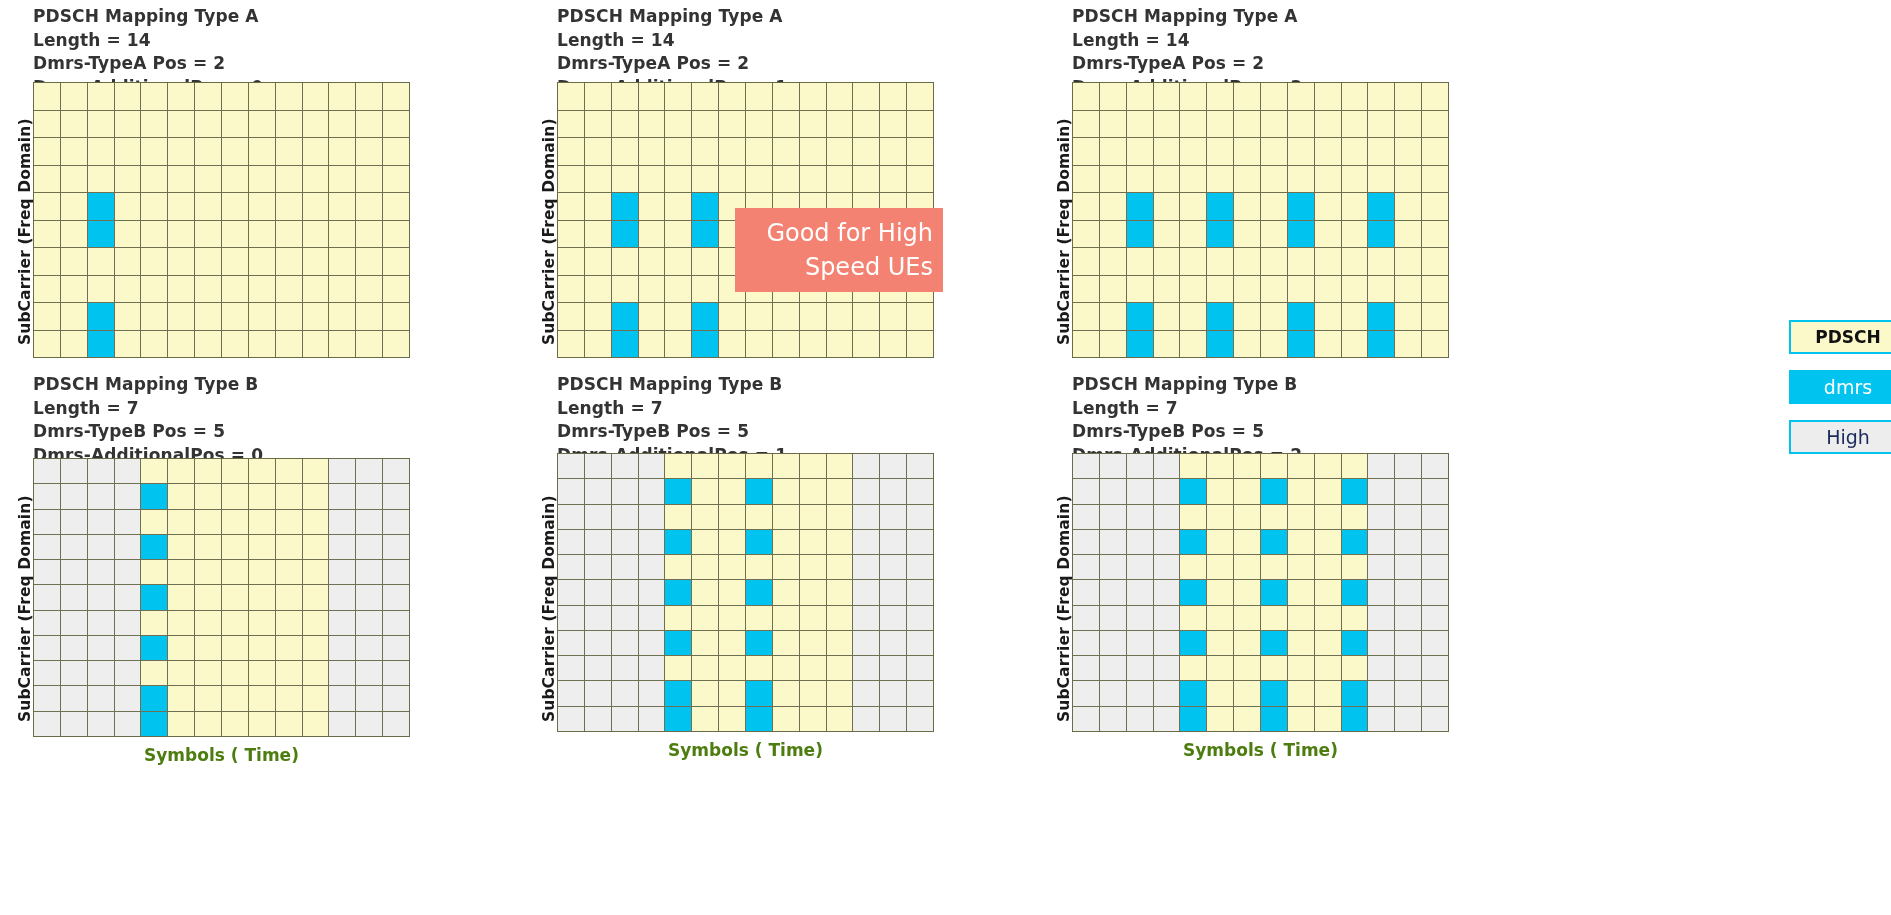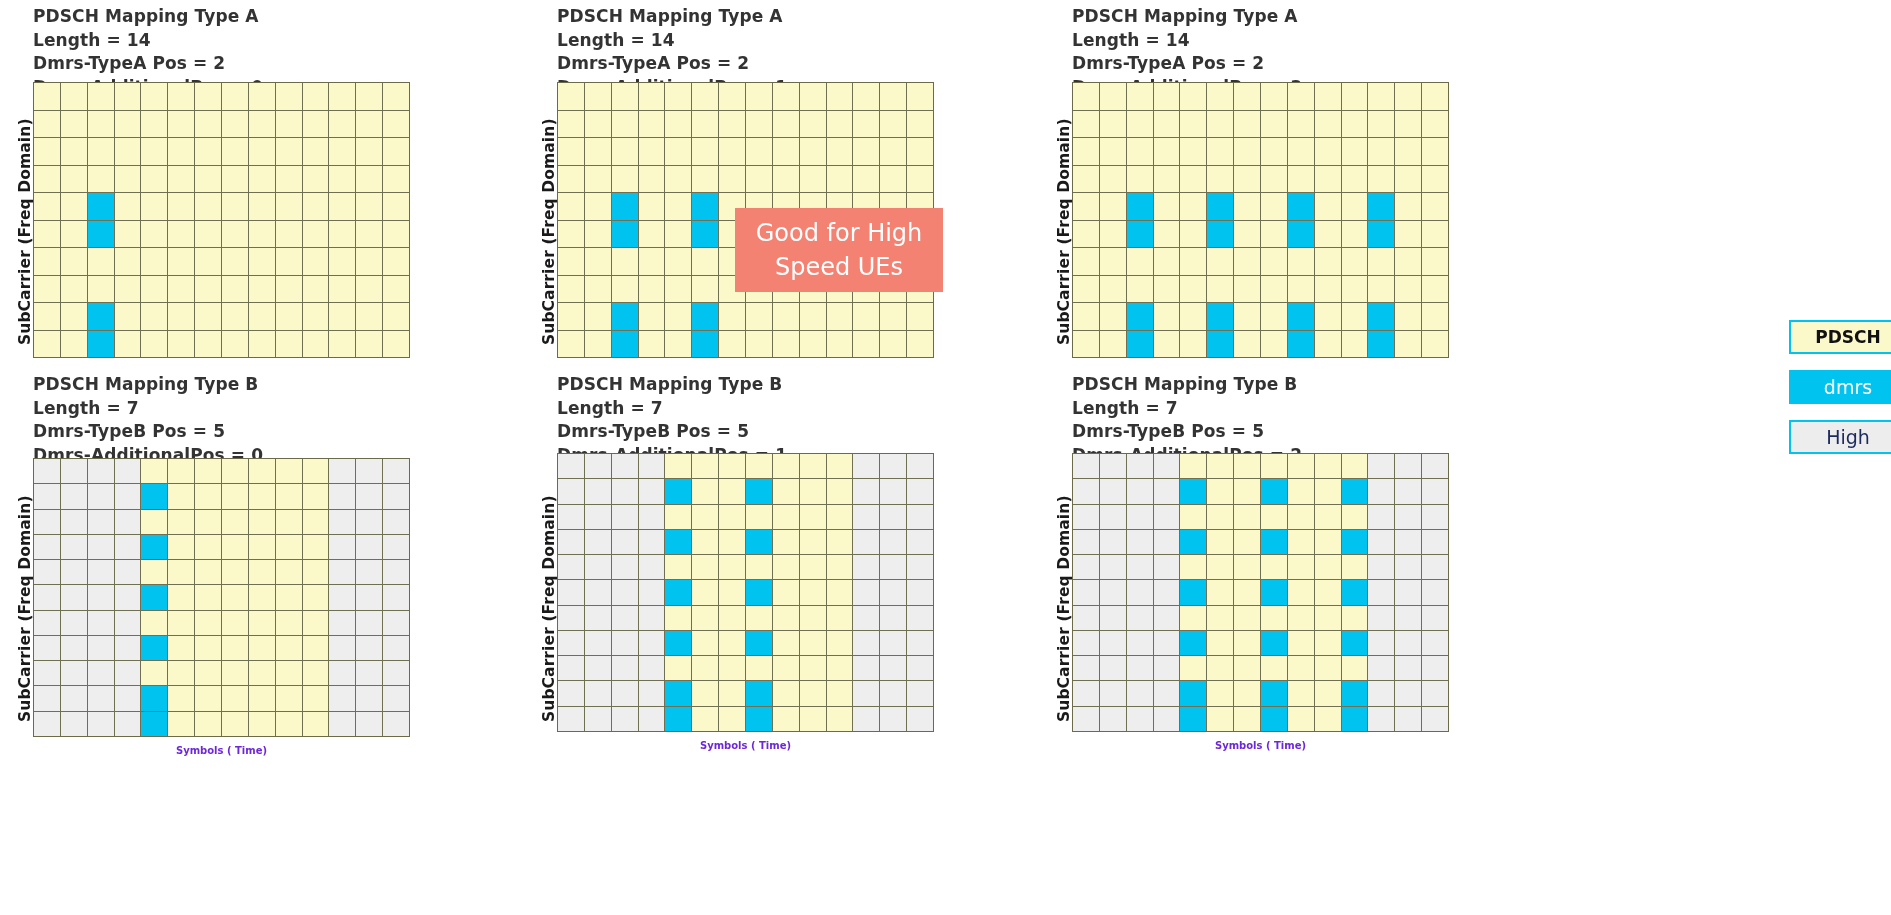--- a/index.html
+++ b/index.html
@@ -44,36 +44,36 @@
     font-size:15.5px;
     color:#1a1a1a;
     transform:rotate(-90deg);
     transform-origin:left top;
     white-space:nowrap;
     letter-spacing:0.1px;
   }
   .xlabel{
     position:absolute;
     font-weight:bold;
-    font-size:10px;
-    color:#6d28d9;
+    font-size:17px;
+    color:#4d7c0f;
     white-space:nowrap;
     text-align:center;
   }
 
   .callout{
     position:absolute;
     background:#f48272;
     color:#ffffff;
     font-size:24px;
     font-weight:400;
     display:flex;
     align-items:center;
     justify-content:center;
-    text-align:center;
+    text-align:right;
     line-height:34px;
     padding:6px 10px;
     box-sizing:border-box;
   }
 
   .legend{position:absolute;}
   .legend-item{
     box-sizing:border-box;
     border:2px solid #00c3f0;
     display:flex;align-items:center;justify-content:center;

